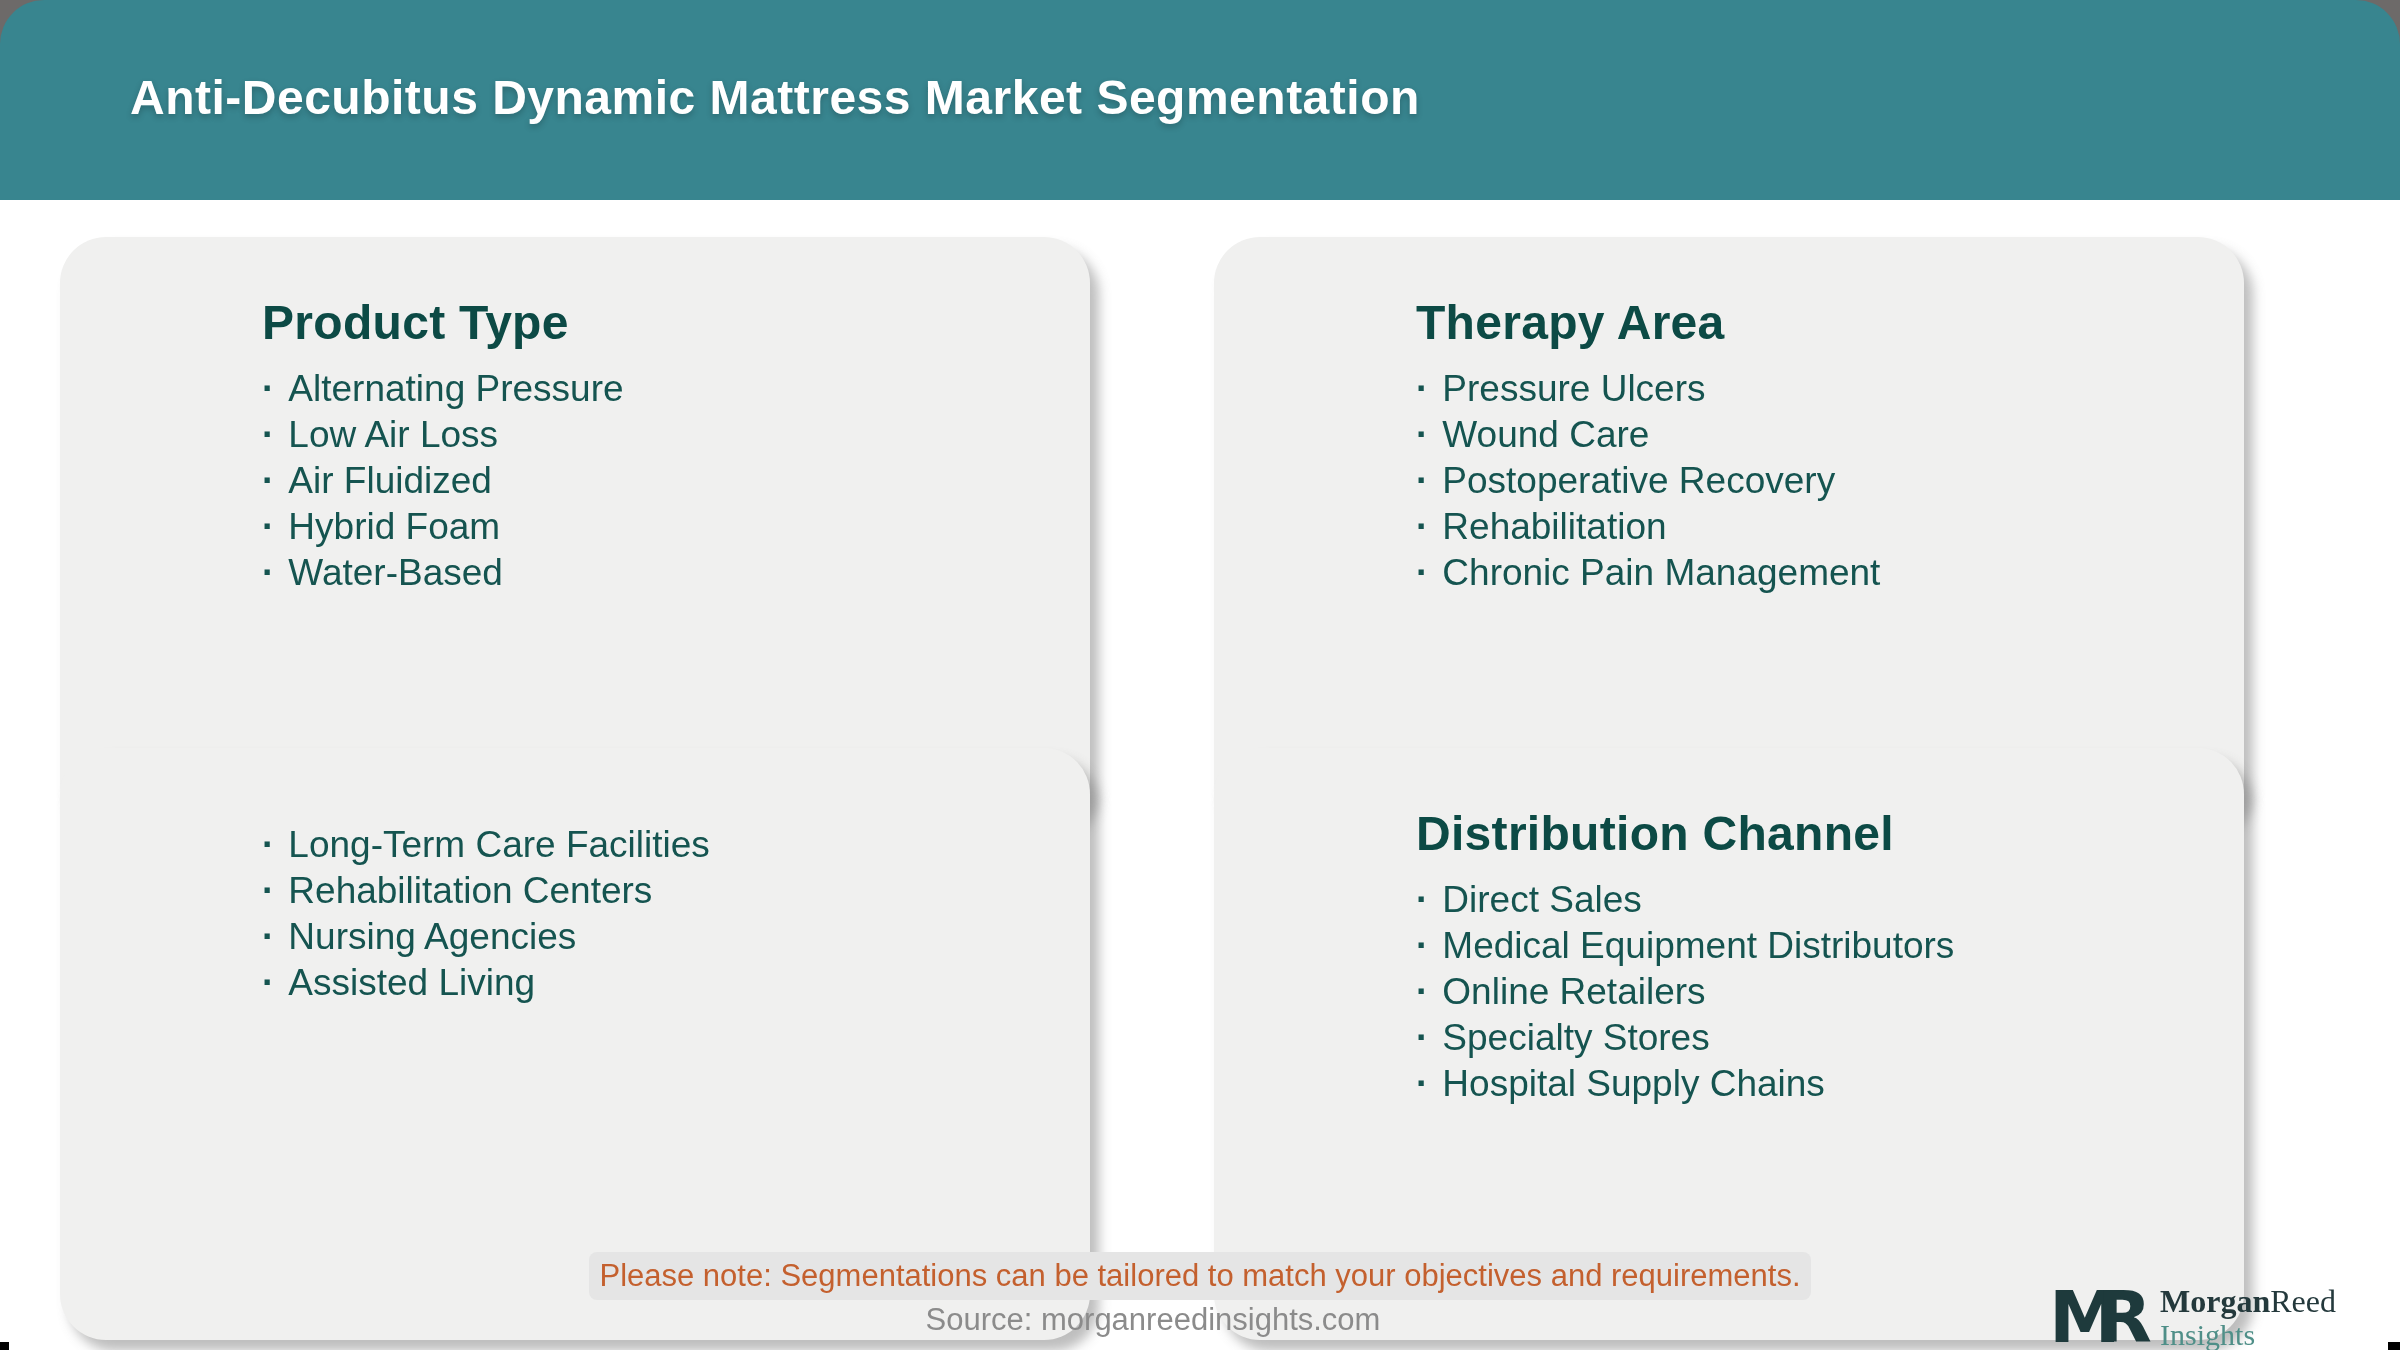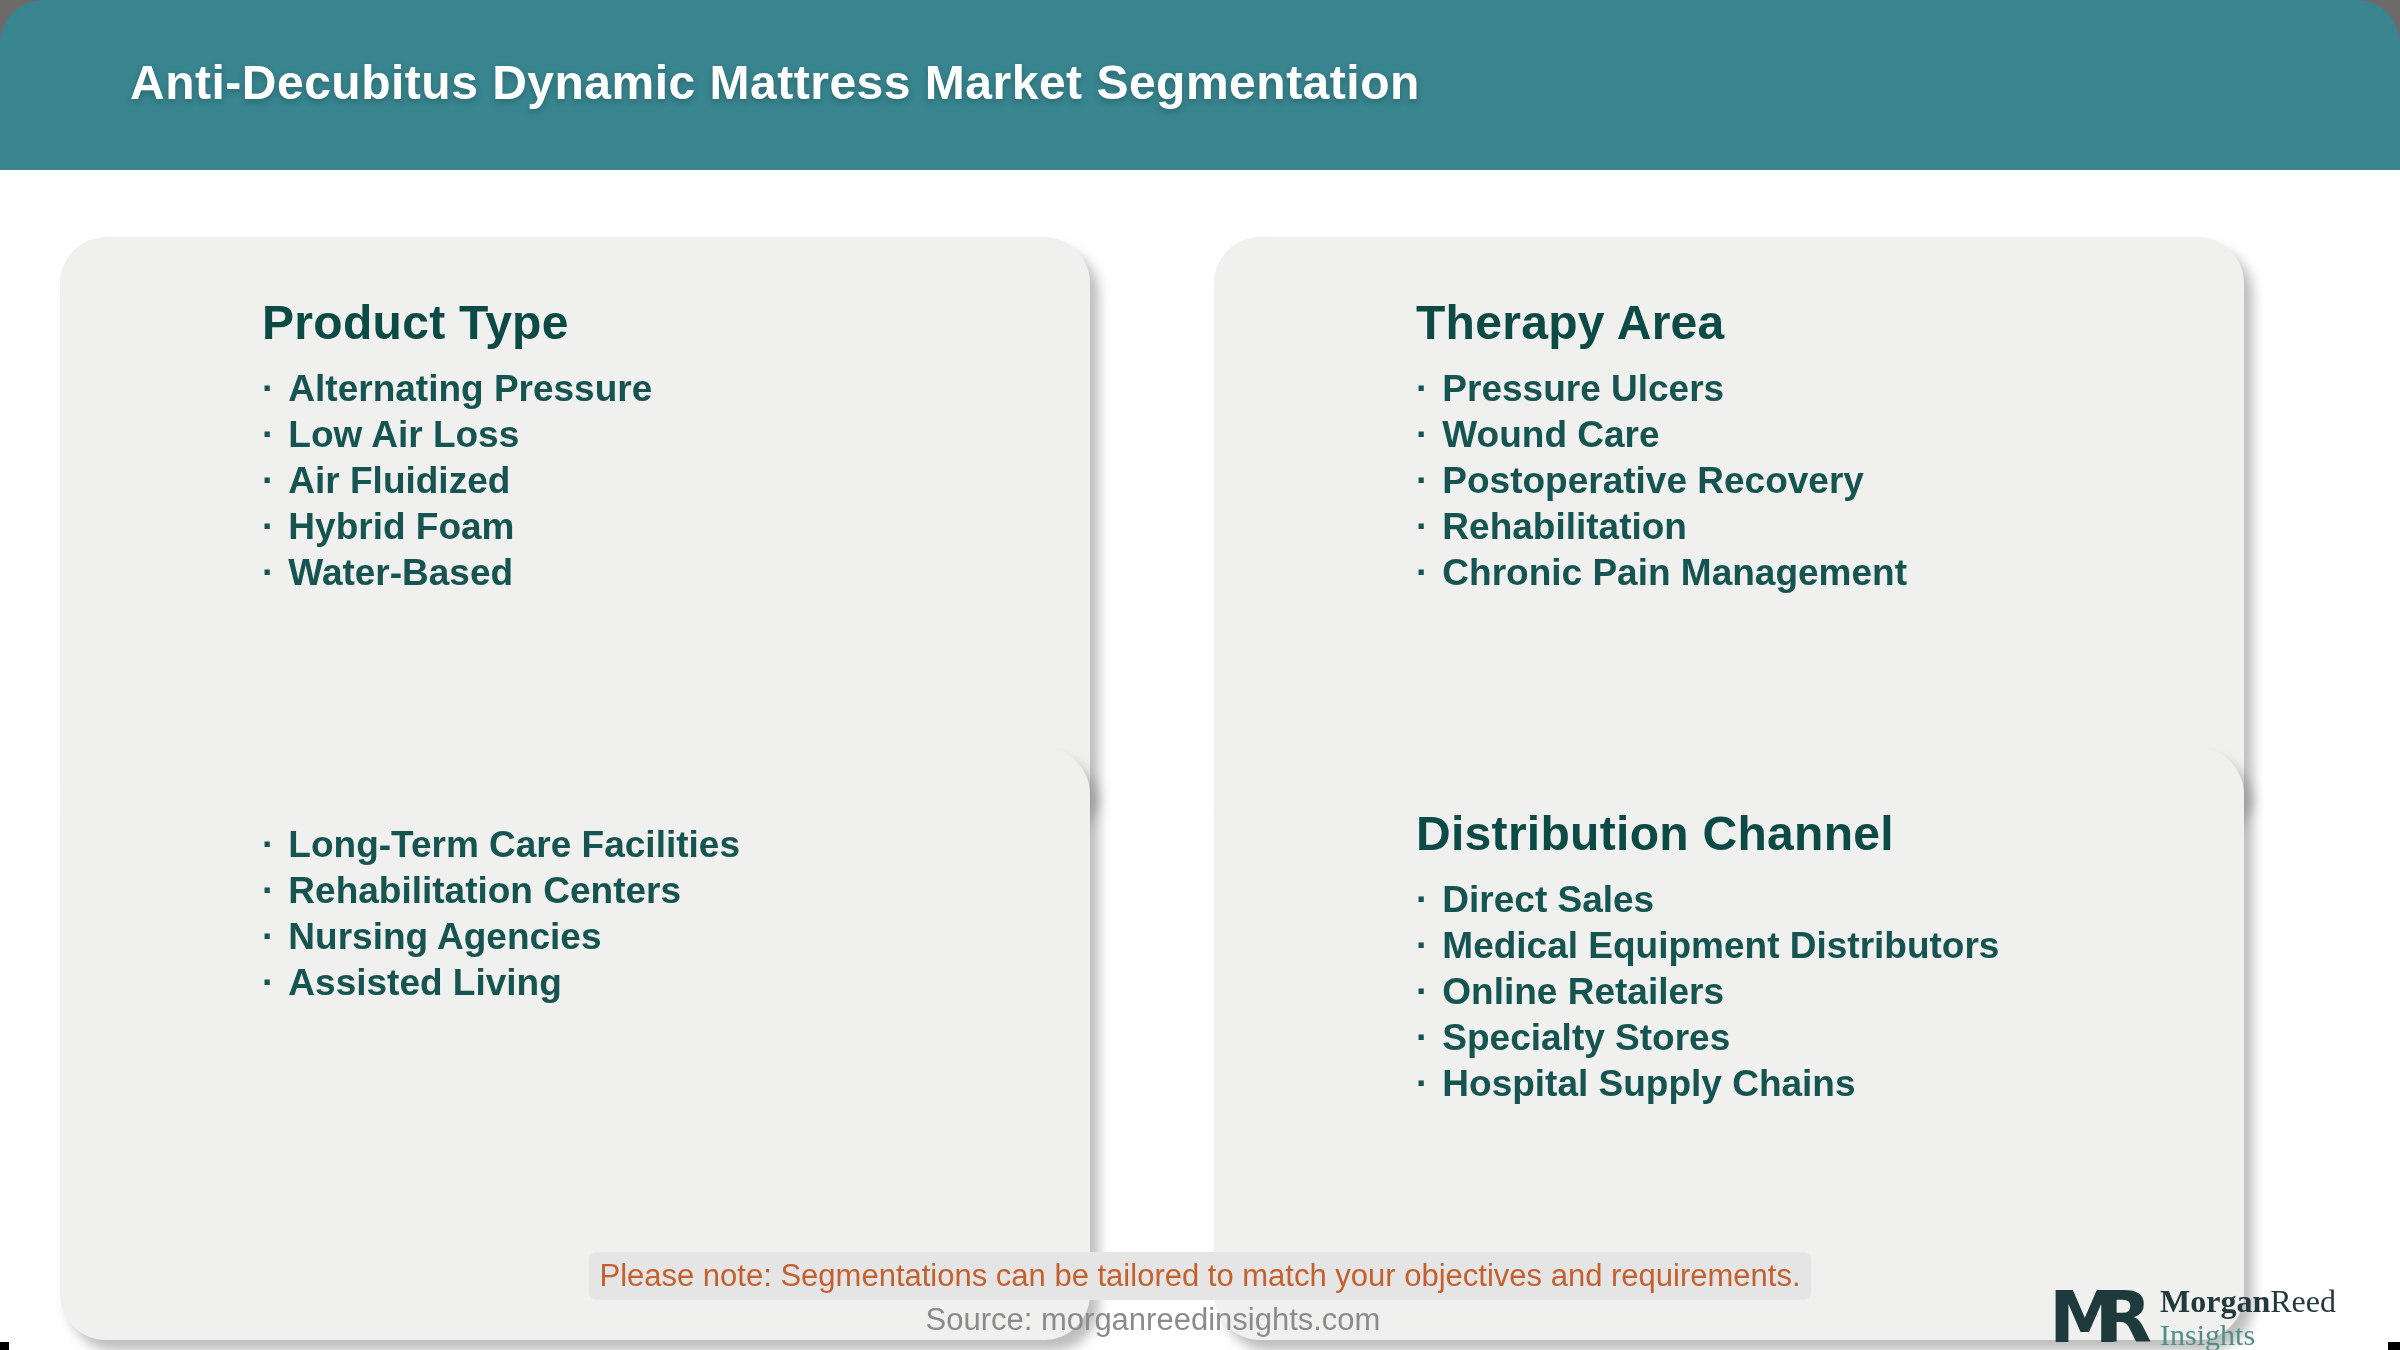--- a/index.html
+++ b/index.html
@@ -9,21 +9,21 @@
     font-family:"Liberation Sans", sans-serif;
   }
   .page{position:absolute;inset:0;}
 
   
   .header-backdrop{
     position:absolute;top:0;left:0;width:2400px;height:170px;
     background:#6d6a69;
   }
   .header{
-    position:absolute;top:0;left:0;width:2400px;height:170px;
+    position:absolute;top:0;left:0;width:2400px;height:200px;
     background:#38858F;
     border-radius:44px 44px 0 0;
   }
   .header h1{
     margin:0;position:absolute;left:130px;top:50%;transform:translateY(-54%);
     color:#ffffff;font-size:48px;font-weight:700;letter-spacing:0.5px;
     text-shadow:0 3px 6px rgba(0,0,0,0.22);
     white-space:nowrap;
   }
 
@@ -39,21 +39,21 @@
   .card-2{left:1214px;top:237px;}
   .card-3{left:60px;top:748px;}
   .card-4{left:1214px;top:748px;}
   .card h2{
     margin:0;color:#0C4A45;font-size:48px;font-weight:700;letter-spacing:0.3px;
   }
   .card ul{
     list-style:none;margin:16px 0 0 0;padding:0;
   }
   .card li{
-    color:#155450;font-size:37px;line-height:46px;font-weight:700;
+    color:#155450;font-size:37px;line-height:46px;font-weight:400;
     white-space:nowrap;
   }
   .card li::before{
     content:"\00B7";
     margin-right:14px;color:#155450;font-weight:700;
   }
 
   
   .note{
     position:absolute;left:589px;top:1252px;width:1222px;height:48px;

